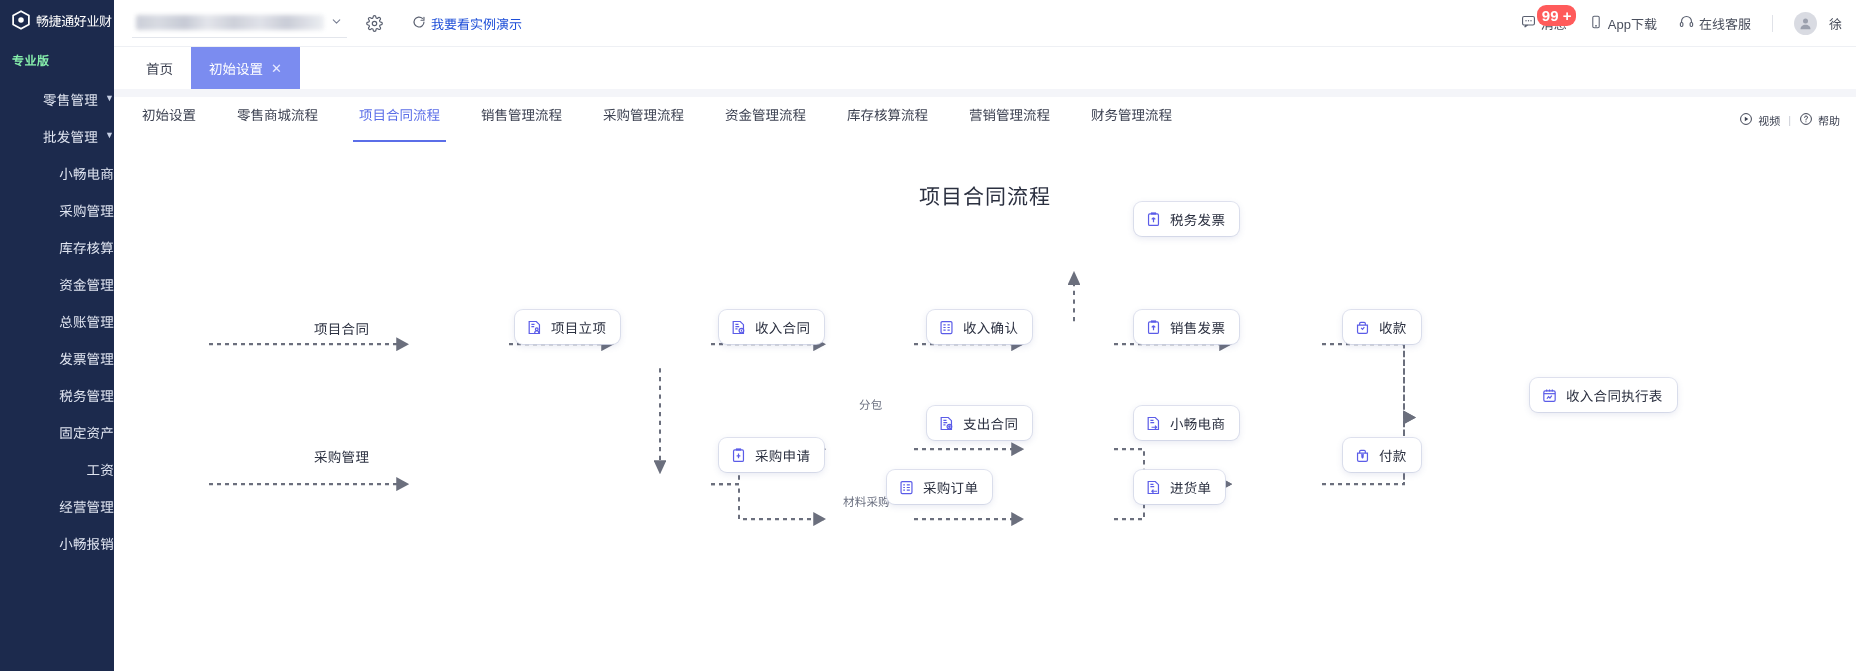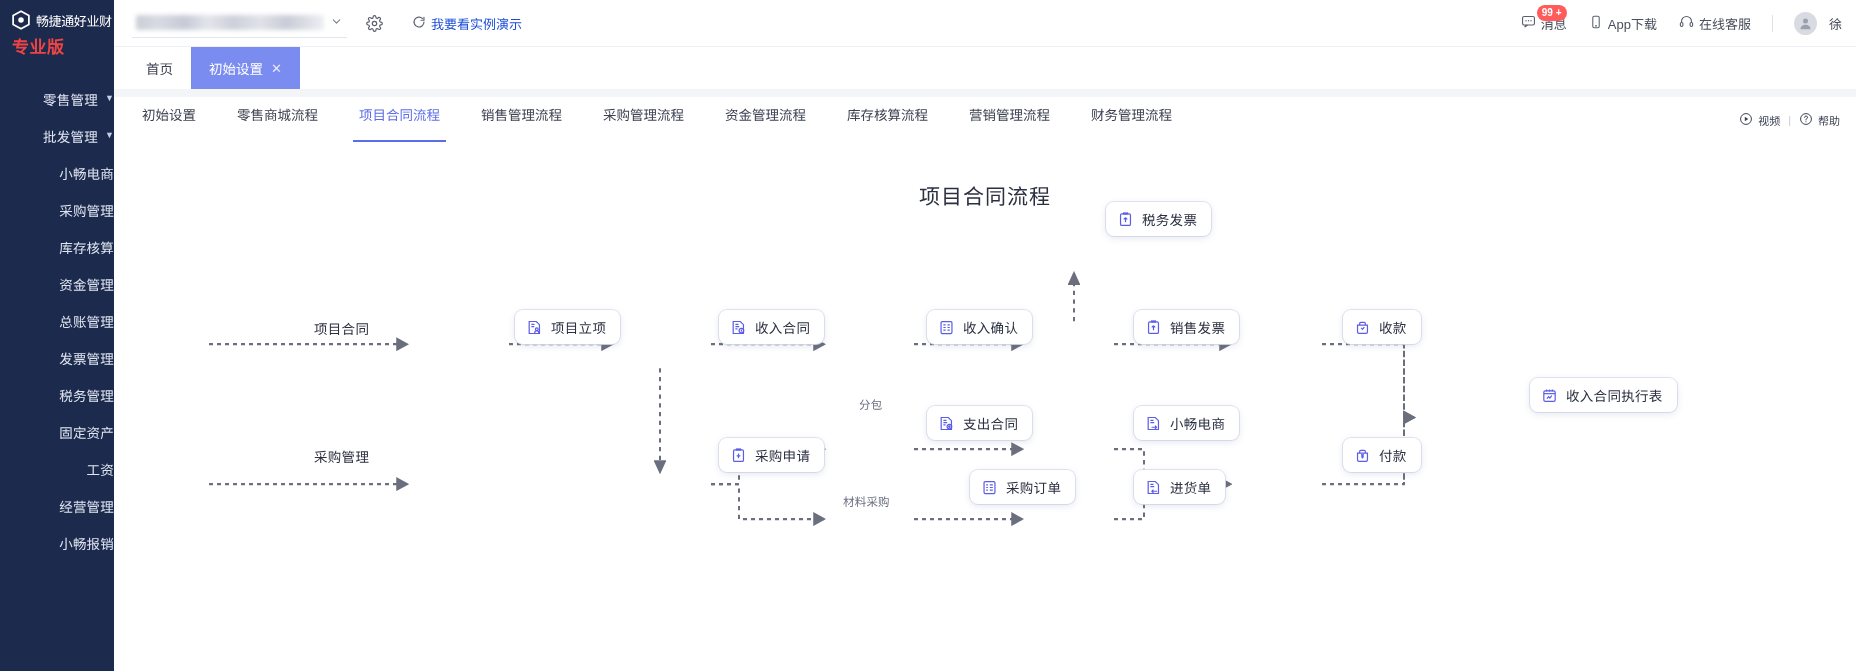--- a/index.html
+++ b/index.html
@@ -38,24 +38,24 @@
     display: flex; align-items: center; justify-content: center;
   }
   .brand-name {
     color: #ffffff;
     font-size: 13px;
     white-space: nowrap;
     letter-spacing: -0.4px;
     font-weight: 500;
   }
   .brand-sub {
-    color: #ef4444;
-    font-size: 17px;
+    color: #86efac;
+    font-size: 12px;
     font-weight: 700;
-    margin-top: 2px;
+    margin-top: 20px;
     margin-left: 2px;
     letter-spacing: 0.5px;
   }
   .nav { padding-top: 14px; }
   .nav-item {
     height: 37px;
     display: flex;
     align-items: center;
     justify-content: flex-end;
     color: #dfe4f0;
@@ -145,21 +145,21 @@
     font-size: 13px;
     cursor: pointer;
     padding: 0 11px;
     position: relative;
   }
   .badge-99 {
     position: absolute;
     top: -9px; left: 27px;
     background: #ff5b5b;
     color: #fff;
-    font-size: 10px;
+    font-size: 15px;
     font-weight: 700;
     line-height: 1;
     padding: 3px 5px 3px 5px;
     border-radius: 9px;
     white-space: nowrap;
   }
   .tb-divider {
     width: 1px; height: 17px;
     background: #e0e2e8;
     margin: 0 10px;
@@ -599,21 +599,21 @@
 
         <div class="node" style="left:1020px; top:168px;">
           <svg class="node-ico" viewBox="0 0 24 24" fill="none" stroke="#5b5ce8" stroke-width="1.7">
             <rect x="5" y="4.2" width="14" height="16.2" rx="1.8"></rect>
             <path d="M9.2 4.2V2.8h5.6v1.4z"></path>
             <path d="M12 16V9.3M12 9.3l-2.5 2.6M12 9.3l2.5 2.6"></path>
           </svg>
           <span class="node-label">销售发票</span>
         </div>
 
-        <div class="node" style="left:992px; top:60px;">
+        <div class="node" style="left:1020px; top:60px;">
           <svg class="node-ico" viewBox="0 0 24 24" fill="none" stroke="#5b5ce8" stroke-width="1.7">
             <rect x="5" y="4.2" width="14" height="16.2" rx="1.8"></rect>
             <path d="M9.2 4.2V2.8h5.6v1.4z"></path>
             <path d="M12 16V9.3M12 9.3l-2.5 2.6M12 9.3l2.5 2.6"></path>
           </svg>
           <span class="node-label">税务发票</span>
         </div>
 
         <div class="node" style="left:1229px; top:168px;">
           <svg class="node-ico" viewBox="0 0 24 24" fill="none" stroke="#5b5ce8" stroke-width="1.7">
@@ -655,21 +655,21 @@
 
         <div class="node" style="left:1020px; top:264px;">
           <svg class="node-ico" viewBox="0 0 24 24" fill="none" stroke="#5b5ce8" stroke-width="1.7">
             <path d="M4.5 3.5h10l4.5 4.5v12.5h-14.5z"></path>
               <path d="M7.6 7.5h4.4M7.6 10.7h5.4"></path>
             <path d="M9.2 17.3h7M14.1 15.1l2.2 2.2-2.2 2.2"></path>
           </svg>
           <span class="node-label">小畅电商</span>
         </div>
 
-        <div class="node" style="left:856px; top:328px;">
+        <div class="node" style="left:773px; top:328px;">
           <svg class="node-ico" viewBox="0 0 24 24" fill="none" stroke="#5b5ce8" stroke-width="1.7">
             <rect x="4.3" y="3.6" width="15.4" height="17" rx="1.8"></rect>
             <path d="M7.4 8.2h2.4M7.4 12h2.4M7.4 15.8h2.4M12.4 8.2h4.3M12.4 12h4.3M12.4 15.8h4.3"></path>
           </svg>
           <span class="node-label">采购订单</span>
         </div>
 
         <div class="node" style="left:1020px; top:328px;">
           <svg class="node-ico" viewBox="0 0 24 24" fill="none" stroke="#5b5ce8" stroke-width="1.7">
             <path d="M4.5 3.5h10l4.5 4.5v12.5h-14.5z"></path>

